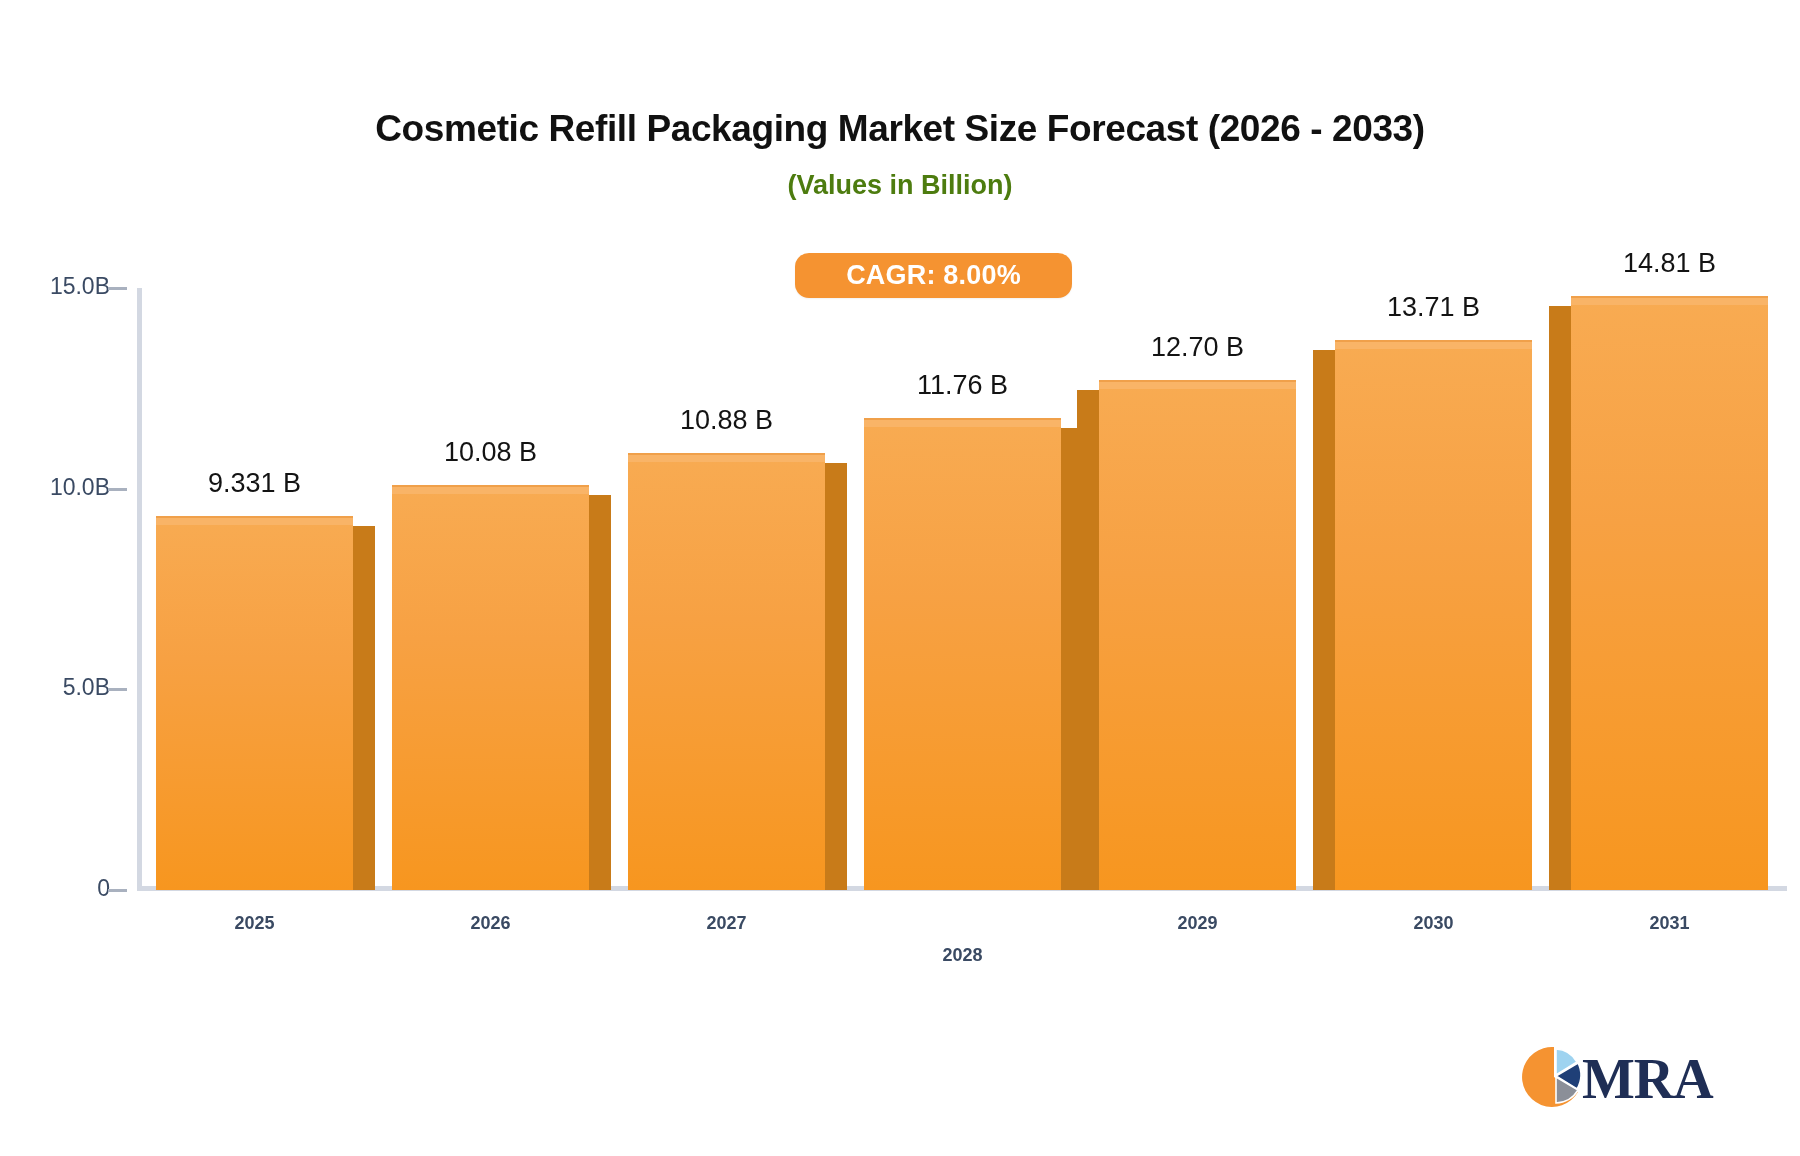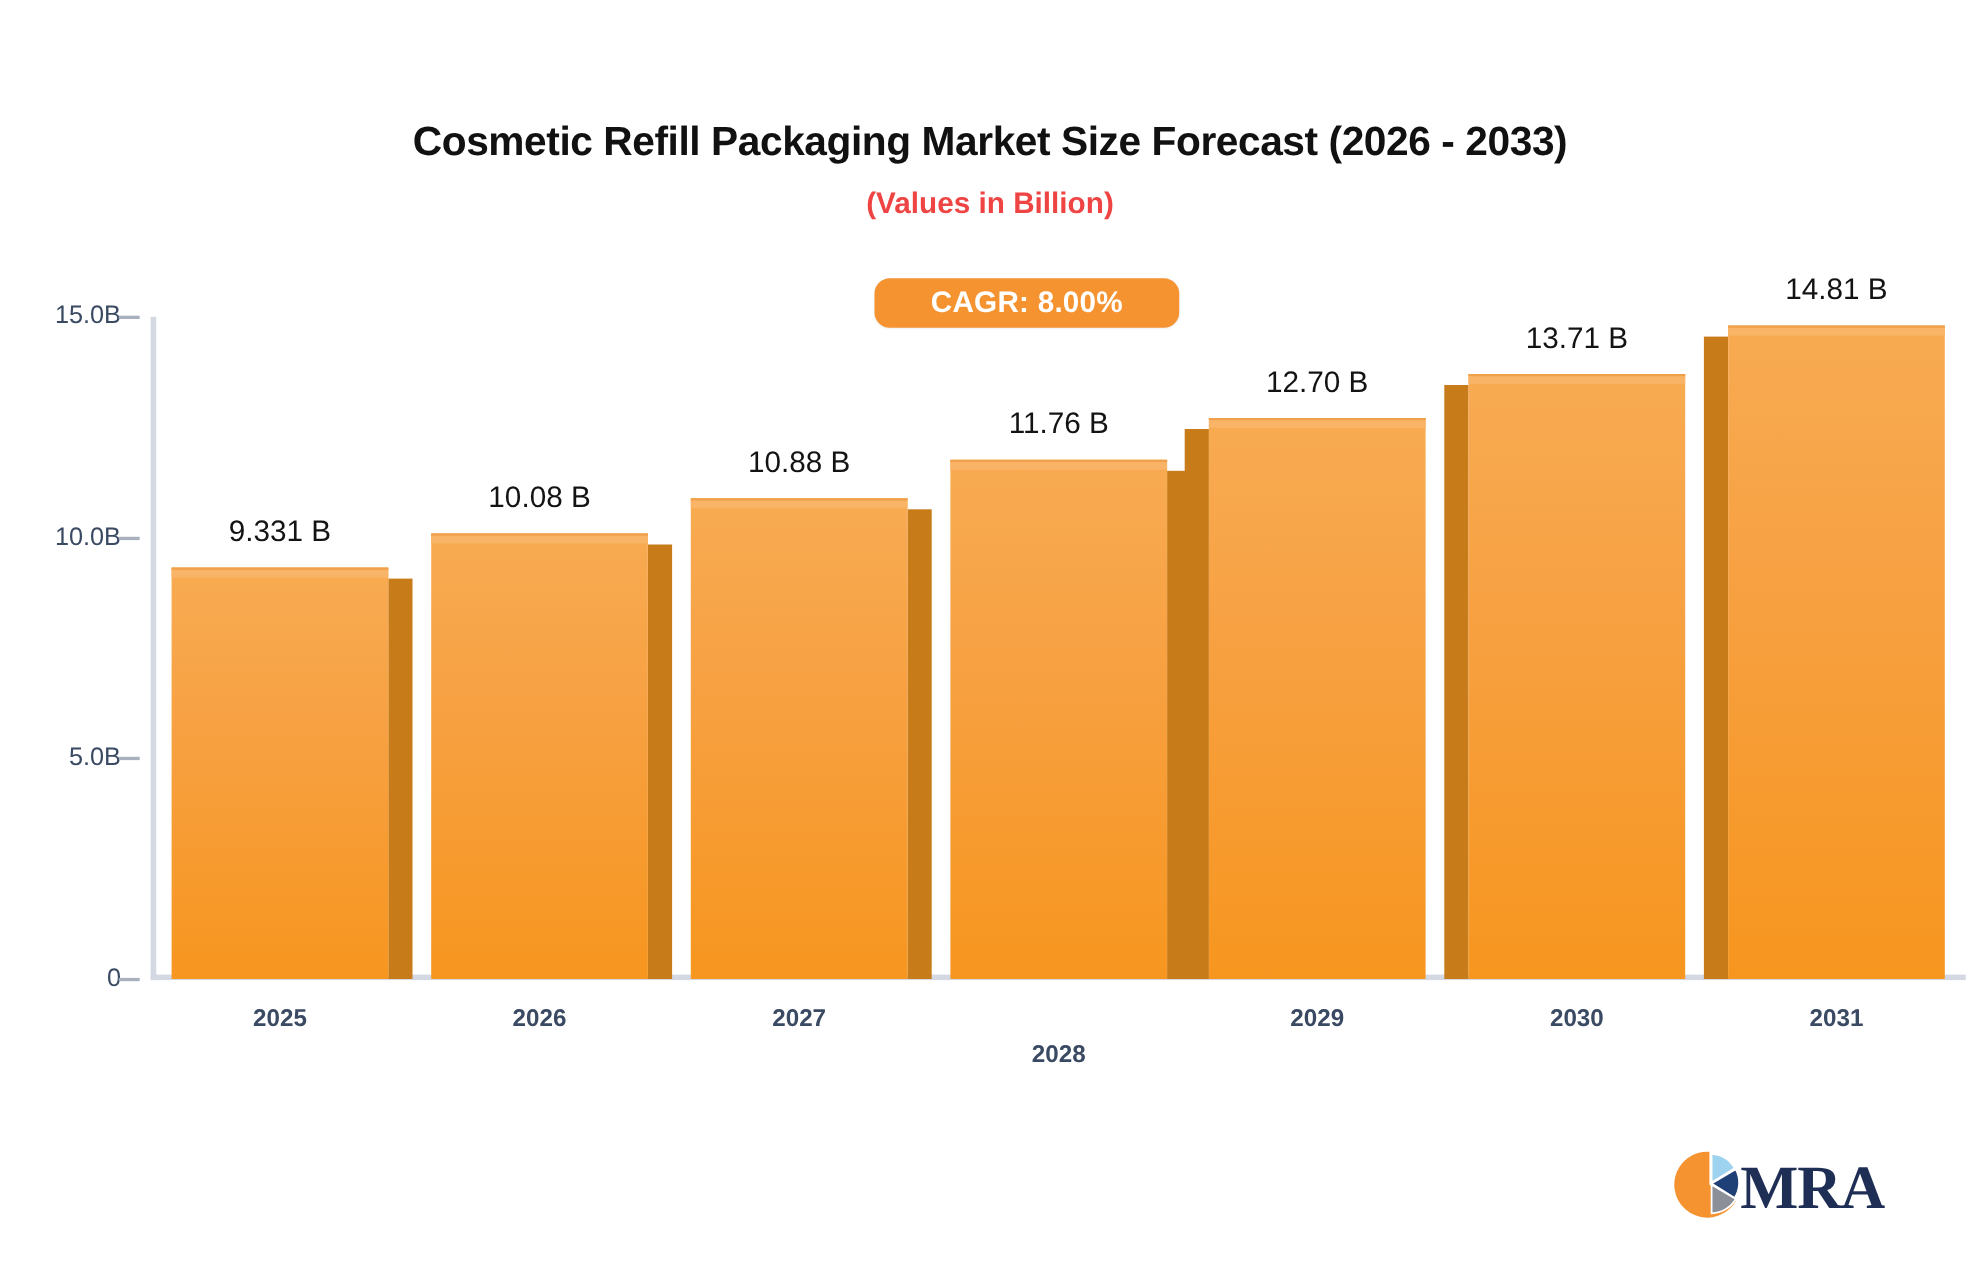--- a/index.html
+++ b/index.html
@@ -27,21 +27,21 @@
     letter-spacing: -0.4px;
     color: #111111;
     white-space: nowrap;
   }
   .chart-subtitle {
     position: absolute;
     left: 0; right: 0; top: 170px;
     text-align: center;
     font-size: 27px;
     font-weight: 600;
-    color: #ef4444;
+    color: #4d7c0f;
     white-space: nowrap;
   }
 
   
   .cagr-badge {
     position: absolute;
     left: 795px; top: 253px;
     width: 277px; height: 45px;
     background: #f59331;
     border-radius: 14px;
@@ -120,21 +120,21 @@
     text-align: center;
     font-size: 27px;
     font-weight: 400;
     color: #131313;
     white-space: nowrap;
   }
   .x-tick-label {
     position: absolute;
     top: 913px;
     text-align: center;
-    font-size: 22px;
+    font-size: 18px;
     font-weight: 600;
     color: #3a4a63;
     white-space: nowrap;
   }
 
   
   #logo {
     position: absolute;
     left: 1520px; top: 1040px;
     width: 200px; height: 74px;

